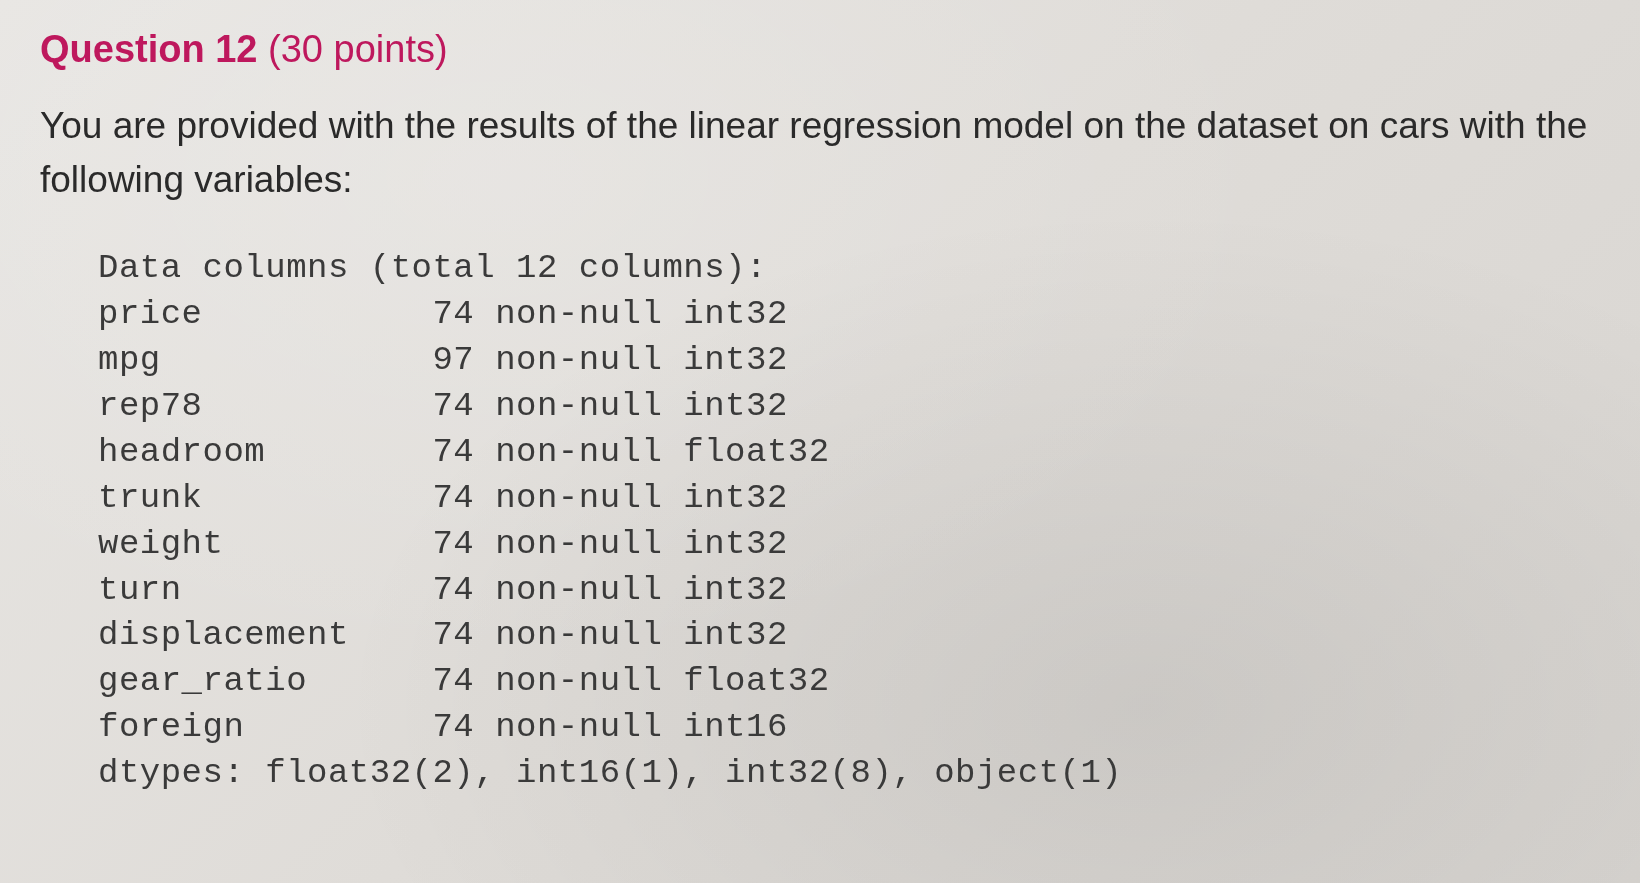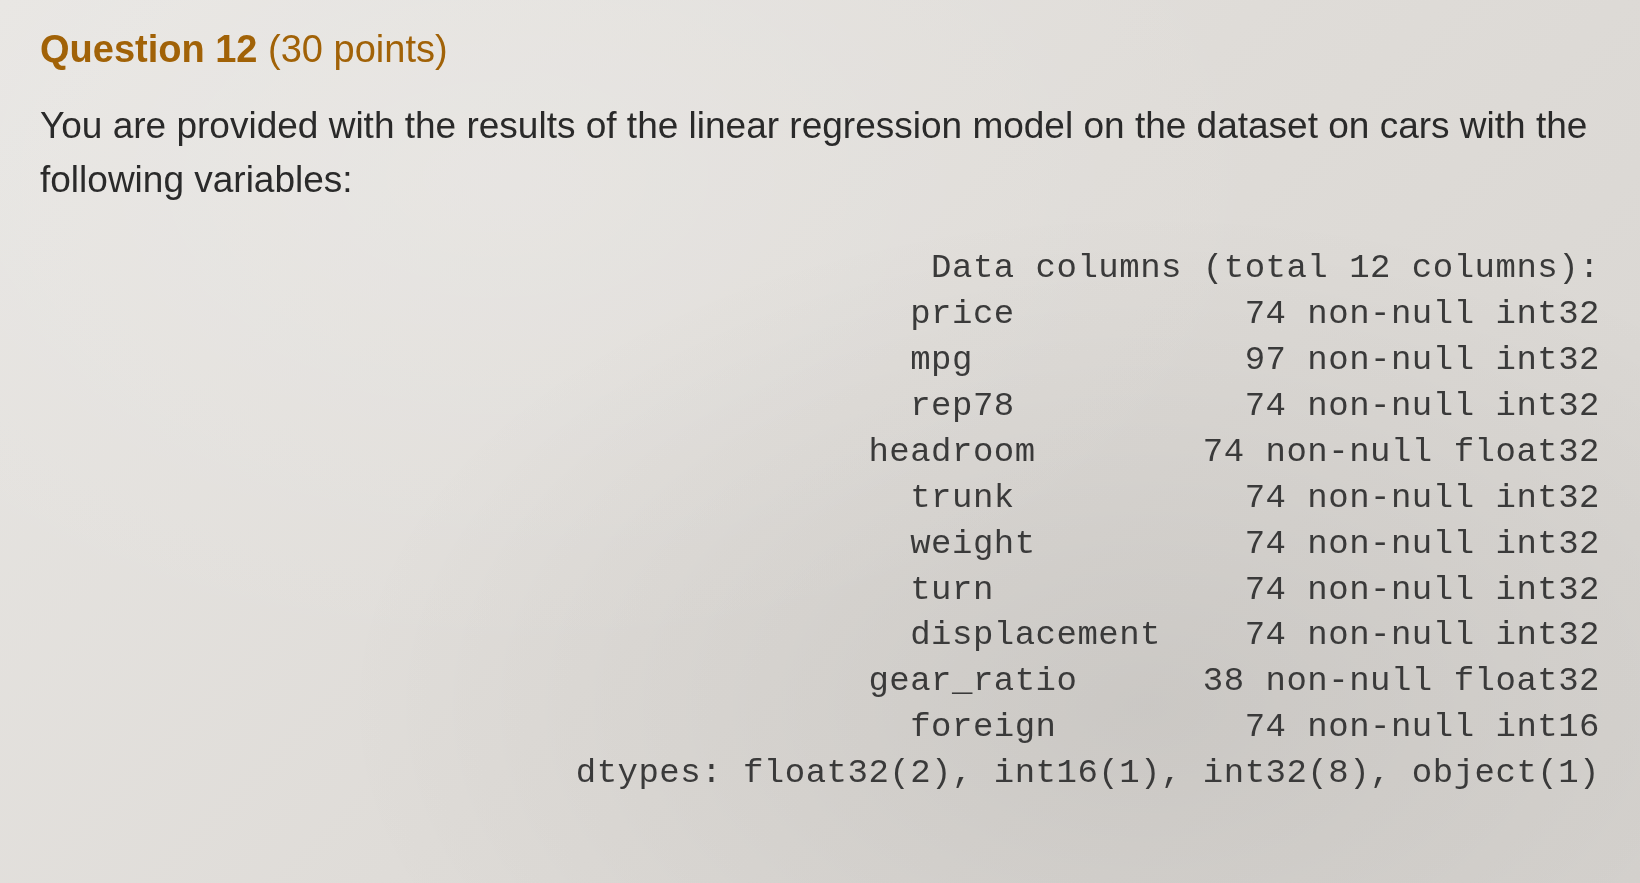--- a/index.html
+++ b/index.html
@@ -24,21 +24,21 @@
       left: 0;
       right: 0;
       bottom: 0;
       background: radial-gradient(ellipse at 30% 20%, rgba(255,255,255,0.15) 0%, transparent 50%),
                   radial-gradient(ellipse at 70% 80%, rgba(0,0,0,0.08) 0%, transparent 50%);
       pointer-events: none;
     }
     .question-header {
       font-size: 38px;
       margin-bottom: 28px;
-      color: #a16207;
+      color: #be185d;
       position: relative;
     }
     .question-header .bold {
       font-weight: bold;
     }
     .prompt-text {
       font-size: 37px;
       line-height: 1.45;
       color: #2a2a2a;
       margin-bottom: 40px;
@@ -49,21 +49,20 @@
       font-size: 34px;
       line-height: 1.35;
       color: #3a3a3a;
       margin-left: 58px;
       font-weight: 500;
       position: relative;
     }
     .code-line {
       white-space: pre;
       letter-spacing: 0.5px;
-      text-align: right;
     }
   </style>
 </head>
 <body>
 
 <div class="question-header">
   <span class="bold">Question 12</span><span> (30 points)</span>
 </div>
 
 <div class="prompt-text">You are provided with the results of the linear regression model on the dataset on cars with the following variables:</div>
@@ -72,17 +71,17 @@
   <div class="code-line">Data columns (total 12 columns):</div>
   <div id="columns-container">
       <div class="code-line">price           74 non-null int32</div>
       <div class="code-line">mpg             97 non-null int32</div>
       <div class="code-line">rep78           74 non-null int32</div>
       <div class="code-line">headroom        74 non-null float32</div>
       <div class="code-line">trunk           74 non-null int32</div>
       <div class="code-line">weight          74 non-null int32</div>
       <div class="code-line">turn            74 non-null int32</div>
       <div class="code-line">displacement    74 non-null int32</div>
-      <div class="code-line">gear_ratio      38 non-null float32</div>
+      <div class="code-line">gear_ratio      74 non-null float32</div>
       <div class="code-line">foreign         74 non-null int16</div>
     </div>
   <div class="code-line">dtypes: float32(2), int16(1), int32(8), object(1)</div>
 </div>
 
 </body></html>

